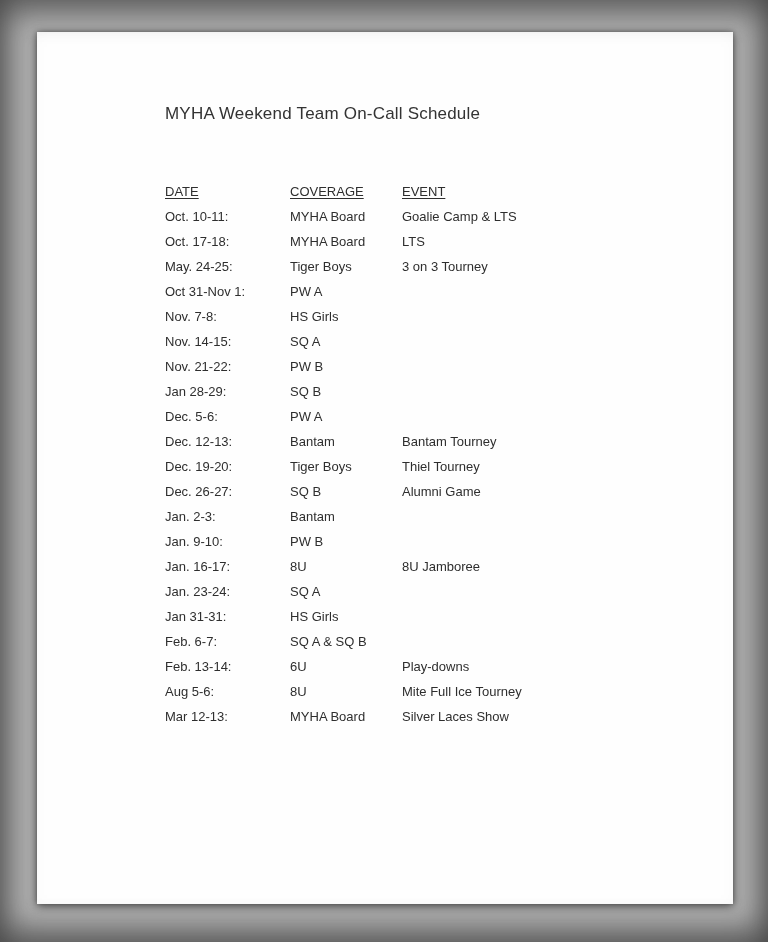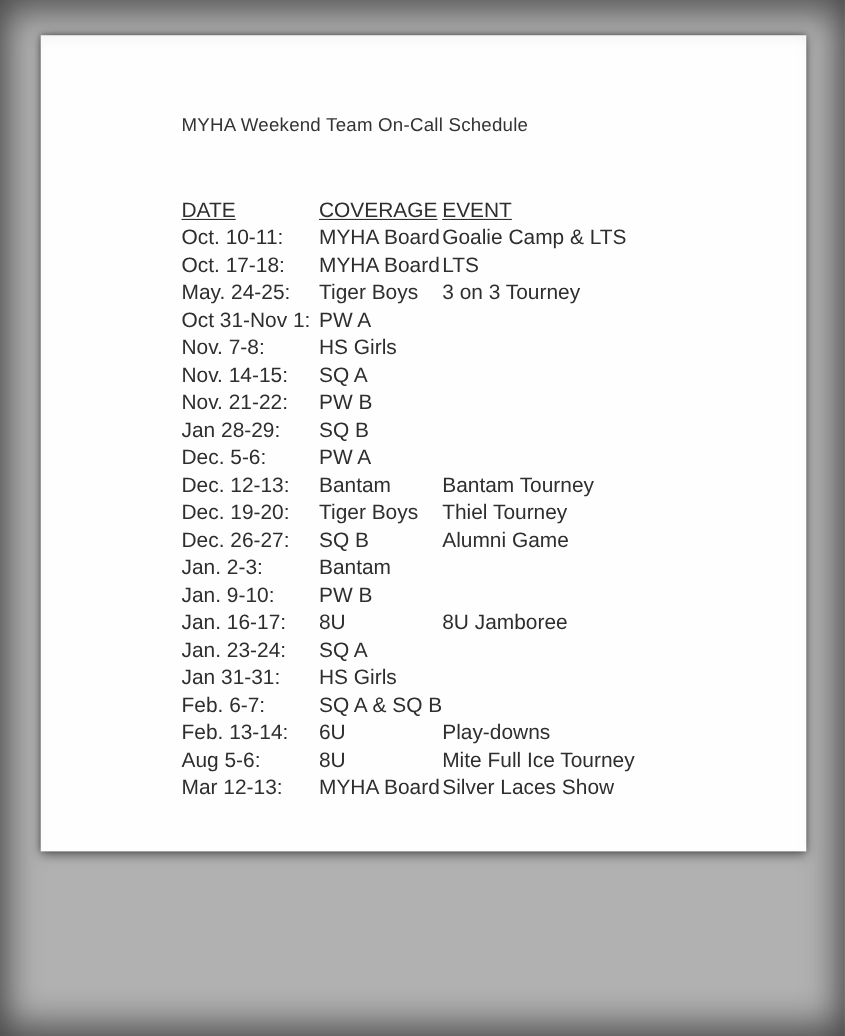--- a/index.html
+++ b/index.html
@@ -37,21 +37,21 @@
     letter-spacing: 0.6px;
     text-shadow: 1px 1px 2px rgba(0,0,0,0.45);
     font-family: "DejaVu Sans", "Liberation Sans", sans-serif;
   }
   
   .paper {
     position: absolute;
     left: 37px;
     top: 32px;
     width: 696px;
-    height: 742px;
+    height: 872px;
     background: #fefefe;
     box-shadow: 0 2px 10px rgba(0,0,0,0.55), 0 0 4px rgba(0,0,0,0.30);
   }
   .title {
     position: absolute;
     left: 128px;
     top: 72px;
     margin: 0;
     font-size: 17px;
     font-weight: 400;
@@ -61,21 +61,21 @@
   .table {
     position: absolute;
     left: 128px;
     top: 147px;
   }
   .trow {
     display: grid;
     grid-template-columns: 125px 112px auto;
     height: 25px;
     align-items: center;
-    font-size: 19px;
+    font-size: 13px;
     color: #2e2e2e;
     white-space: nowrap;
   }
   .trow.header span {
     text-decoration: underline;
     text-underline-offset: 2px;
   }
   
   .vignette {
     position: absolute;

